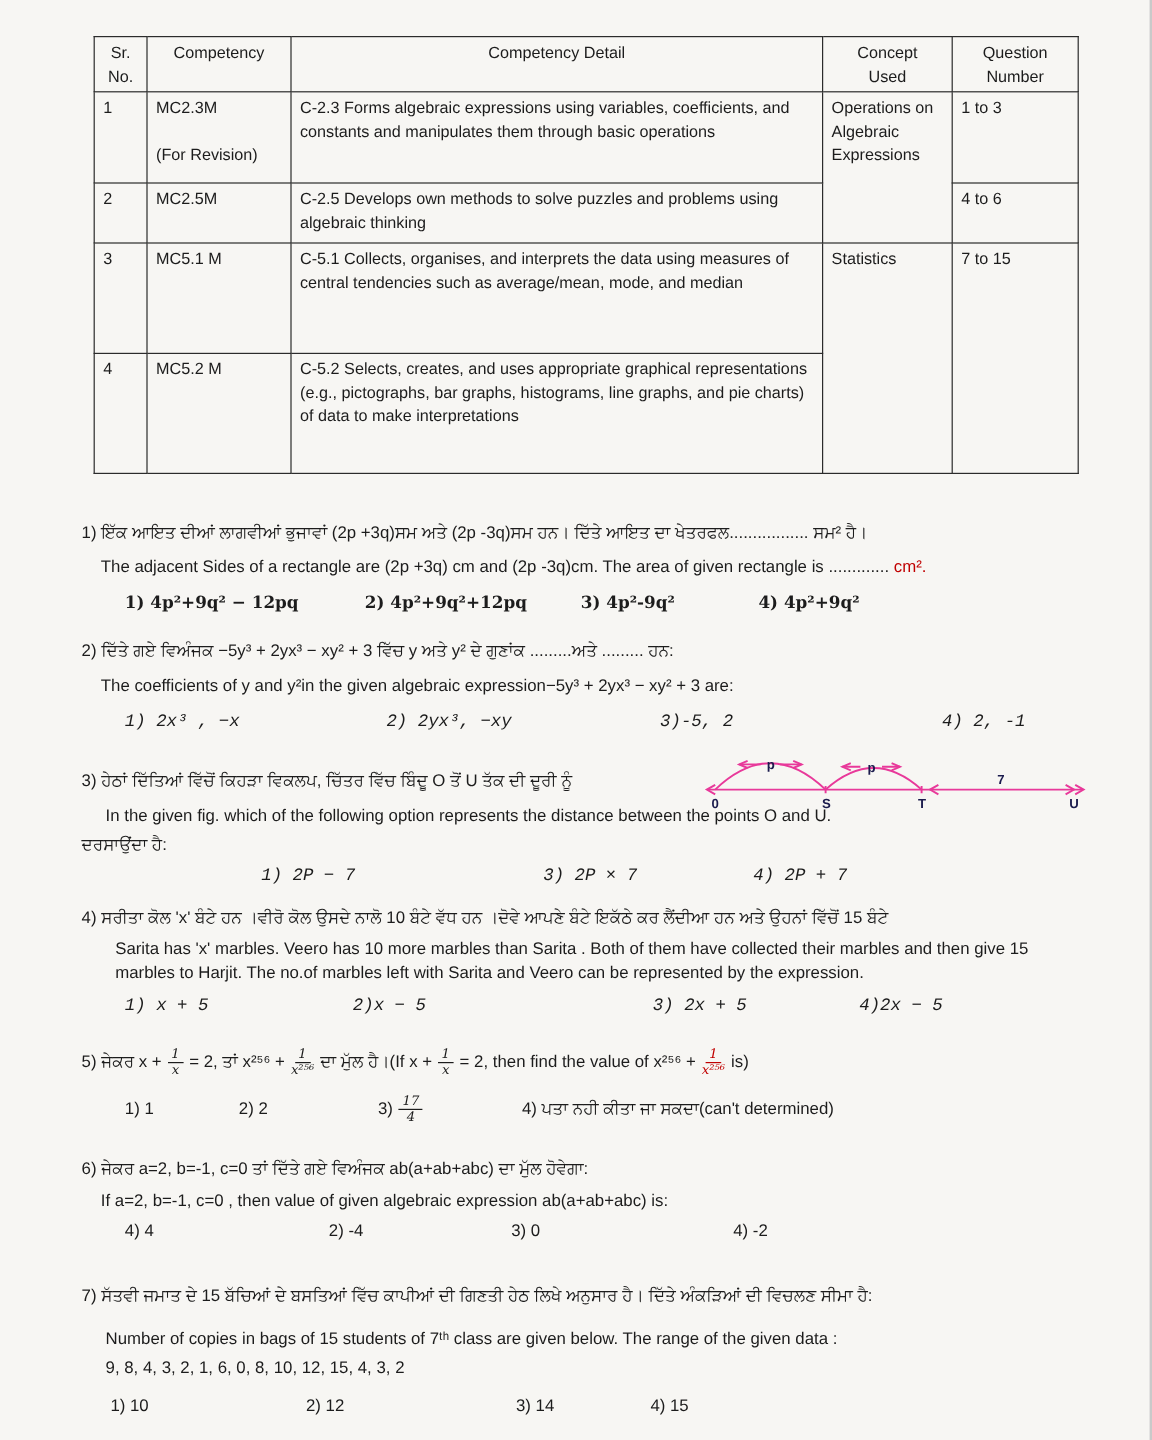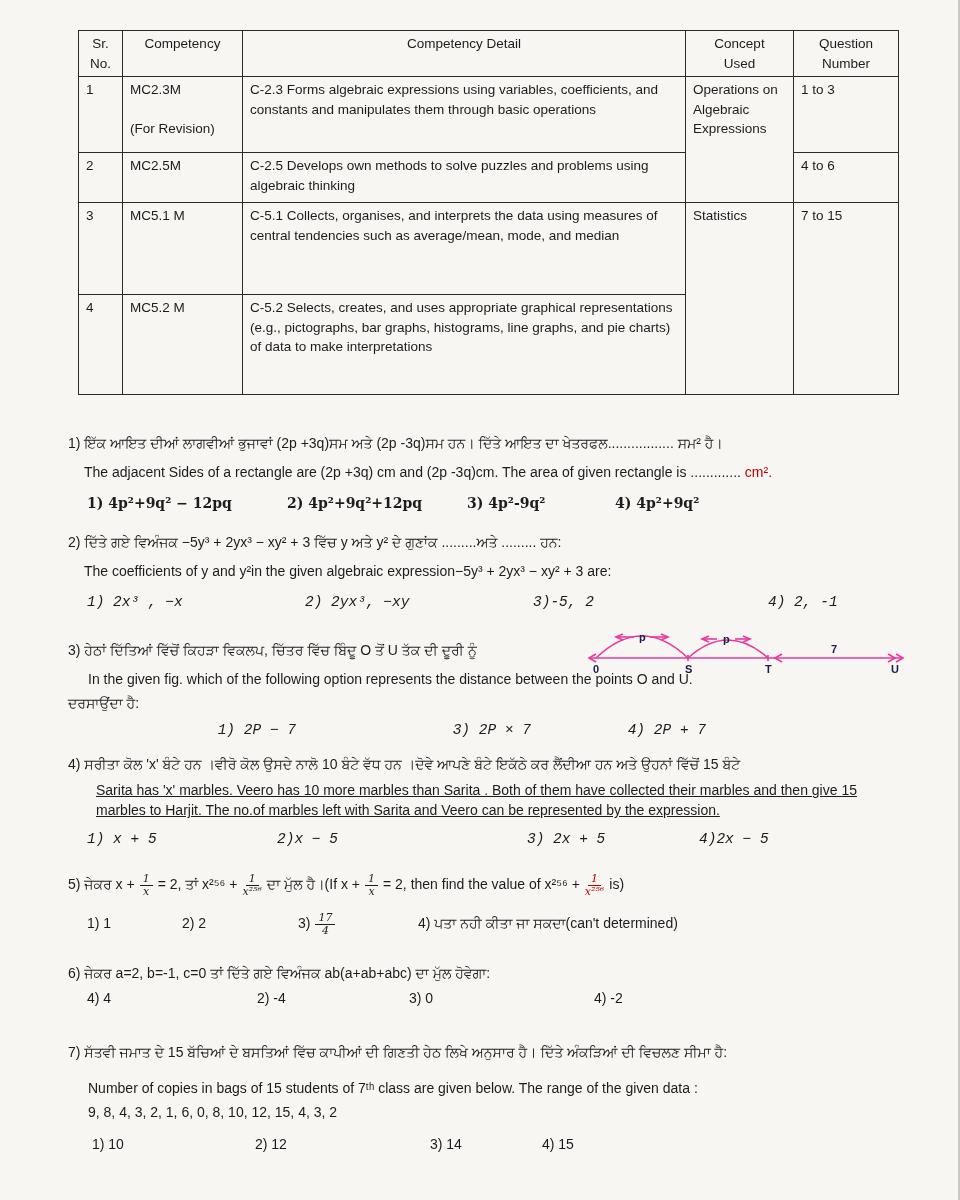--- a/index.html
+++ b/index.html
@@ -37,22 +37,22 @@
   td.detail-lg2 { font-size:14.5px; line-height:1.7; }
   td.concept-top { font-size:15px; line-height:1.55; vertical-align:top; }
   td.mid { vertical-align:middle; font-size:15px; }
   td.mid-sm { vertical-align:middle; font-size:14px; }
 
   
   .q { margin-top:14px; }
   .line { line-height:24px; }
   .en { padding-left:16px; margin-top:5px; }
   .ind20 { padding-left:20px; }
-  .ind28 { padding-left:28px;text-decoration:underline; }
-  .opts { display:flex; margin-left:19px; margin-top:7px; line-height:24px; }
+  .ind28 { padding-left:28px; }
+  .opts { display:flex; margin-left:36px; margin-top:7px; line-height:24px; }
   .opts span.opt { display:inline-block; }
   .math-it { font-family:Liberation Mono, monospace; font-style:italic; font-size:14.5px; }
   .math-sb { font-family:"DejaVu Serif", serif; font-weight:600; font-size:14px; }
   .red { color:#c00000; }
 
   .opts-q1 .opt:nth-child(1){width:200px} .opts-q1 .opt:nth-child(2){width:180px} .opts-q1 .opt:nth-child(3){width:148px}
   .opts-q2 .opt:nth-child(1){width:218px} .opts-q2 .opt:nth-child(2){width:228px} .opts-q2 .opt:nth-child(3){width:235px}
   .opts-q3 { margin-left:20px;text-align:right; }
   .opts-q3 .opt:nth-child(1){width:208px} .opts-q3 .opt:nth-child(2){width:235px} .opts-q3 .opt:nth-child(3){width:175px}
   .opts-q4 .opt:nth-child(1){width:190px} .opts-q4 .opt:nth-child(2){width:250px} .opts-q4 .opt:nth-child(3){width:172px}
@@ -223,20 +223,21 @@
       <span class="opt"><span>3)</span><span class="frac">
             <span class="num">17</span>
             <span class="den">4</span>
           </span></span>
       <span class="opt">4) ਪਤਾ ਨਹੀ ਕੀਤਾ ਜਾ ਸਕਦਾ(can't determined)</span>
     </div>
   </div>
 
   <div class="q" style="margin-top:24px">
     <div class="line">6) ਜੇਕਰ a=2, b=-1, c=0 ਤਾਂ ਦਿੱਤੇ ਗਏ ਵਿਅੰਜਕ ab(a+ab+abc)  ਦਾ ਮੁੱਲ ਹੋਵੇਗਾ:</div>
+    <div class="line en" style="margin-top:3px">If a=2, b=-1, c=0 , then value of given algebraic expression ab(a+ab+abc)  is:</div>
     <div class="opts opts-q6" style="margin-top:1px">
       <span class="opt">4) 4</span>
       <span class="opt">2) -4</span>
       <span class="opt">3) 0</span>
       <span class="opt">4) -2</span>
     </div>
   </div>
 
   <div class="q" style="margin-top:30px">
     <div class="line">7) ਸੱਤਵੀ ਜਮਾਤ ਦੇ 15  ਬੱਚਿਆਂ ਦੇ ਬਸਤਿਆਂ ਵਿੱਚ ਕਾਪੀਆਂ ਦੀ ਗਿਣਤੀ ਹੇਠ ਲਿਖੇ ਅਨੁਸਾਰ ਹੈ। ਦਿੱਤੇ ਅੰਕੜਿਆਂ ਦੀ ਵਿਚਲਣ ਸੀਮਾ ਹੈ:</div>

